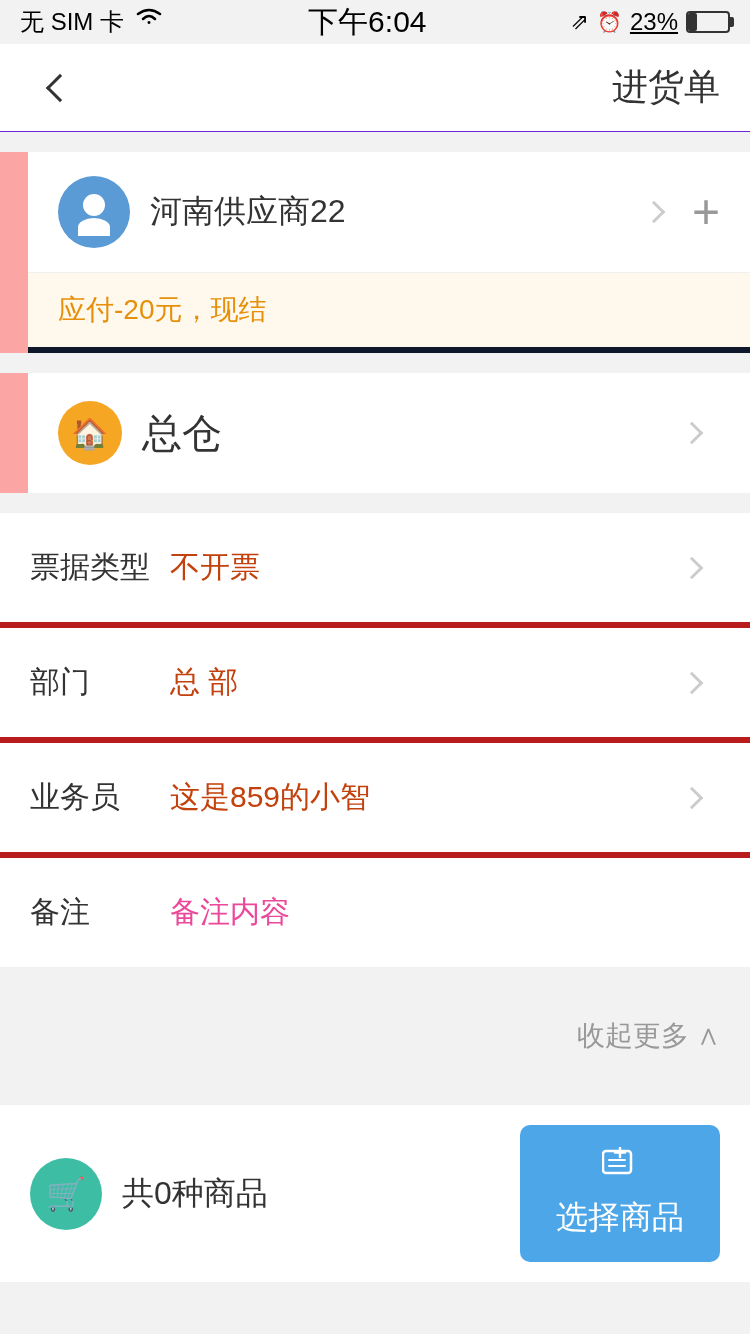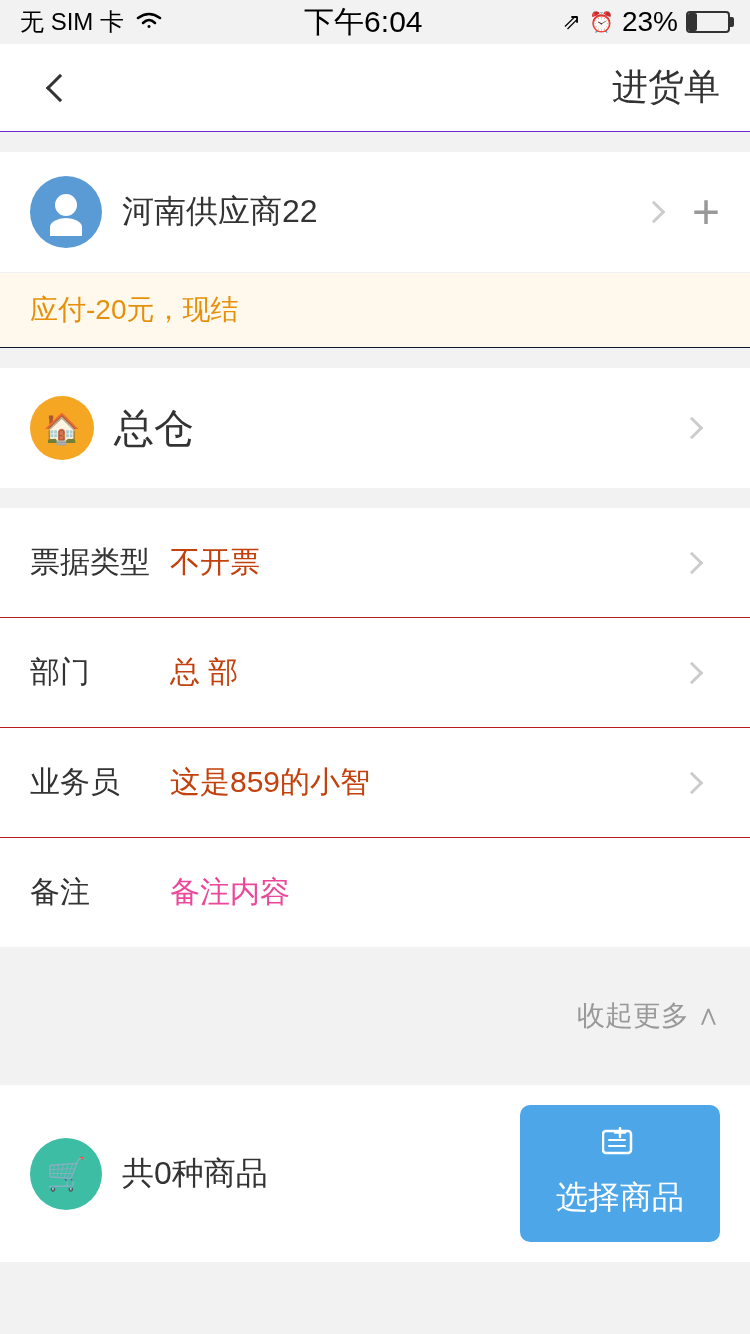--- a/index.html
+++ b/index.html
@@ -20,21 +20,21 @@
       background: #f2f2f2;
       display: flex;
       align-items: center;
       justify-content: space-between;
       padding: 0 20px;
       font-size: 26px;
       color: #000;
     }
     .status-left {
       display: flex;
-      align-items: flex-end;
+      align-items: flex-start;
       gap: 10px;
       font-size: 24px;
     }
     .status-center {
       font-size: 30px;
       font-weight: 500;
     }
     .status-right {
       display: flex;
       align-items: center;
@@ -108,20 +108,21 @@
     
     .section-gap {
       height: 20px;
       background: #f2f2f2;
     }
 
     
     .card-section {
       background: #fca5a5;
       margin-bottom: 0;
+      padding-left: 28px;
     }
 
     
     .supplier-row {
       display: flex;
       align-items: center;
       padding: 24px 30px;
       background: #fff;
       border-bottom: 1px solid #f0f0f0;
     }
@@ -175,21 +176,21 @@
       cursor: pointer;
       padding-left: 10px;
     }
 
     
     .notice-bar {
       background: #fff8ec;
       padding: 18px 30px;
       font-size: 28px;
       color: #e6900a;
-      border-bottom: 1px solid #0f172a;
+      border-bottom: 6px solid #0f172a;
     }
 
     
     .warehouse-row {
       display: flex;
       align-items: center;
       padding: 28px 30px;
       background: #fff;
       margin-top: 20px;
     }
@@ -216,21 +217,21 @@
 
     
     .form-section {
       background: #fff;
       margin-top: 20px;
     }
     .form-row {
       display: flex;
       align-items: center;
       padding: 34px 30px;
-      border-bottom: 1px solid #b91c1c;
+      border-bottom: 6px solid #b91c1c;
     }
     .form-row:last-child {
       border-bottom: none;
     }
     .form-label {
       font-size: 30px;
       color: #333;
       width: 140px;
       flex-shrink: 0;
     }
@@ -317,21 +318,21 @@
         <path d="M15 18 A1.5 1.5 0 1 1 15.001 18 Z" fill="#000"></path>
         <path d="M9 13 Q15 7 21 13" fill="none" stroke="#000" stroke-width="2.5" stroke-linecap="round"></path>
         <path d="M4 8 Q15 0 26 8" fill="none" stroke="#000" stroke-width="2.5" stroke-linecap="round"></path>
       </svg>
     </span>
   </div>
   <div class="status-center">下午6:04</div>
   <div class="status-right">
     <span style="font-size:22px;">⇗</span>
     <span style="font-size:20px;">⏰</span>
-    <span style="font-size:28px;">23%</span>
+    <span style="font-size:24px;text-decoration:underline;">23%</span>
     <span>
       <div class="battery-body">
         <div class="battery-fill"></div>
       </div>
     </span>
   </div>
 </div>
 
 <div class="nav-bar">
   <div class="nav-back">

